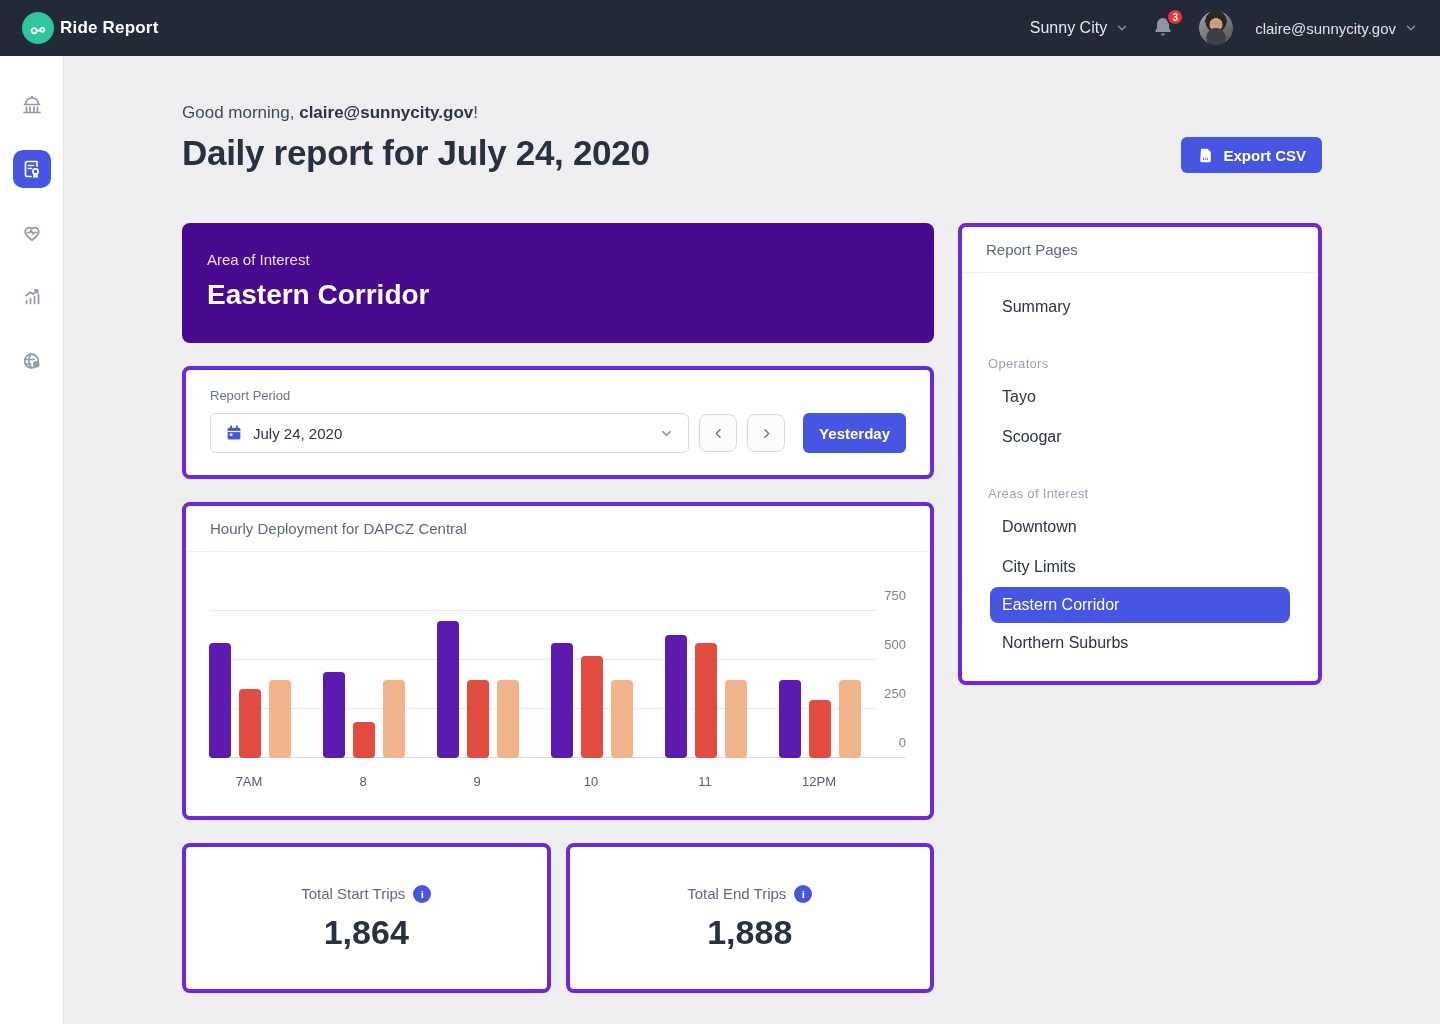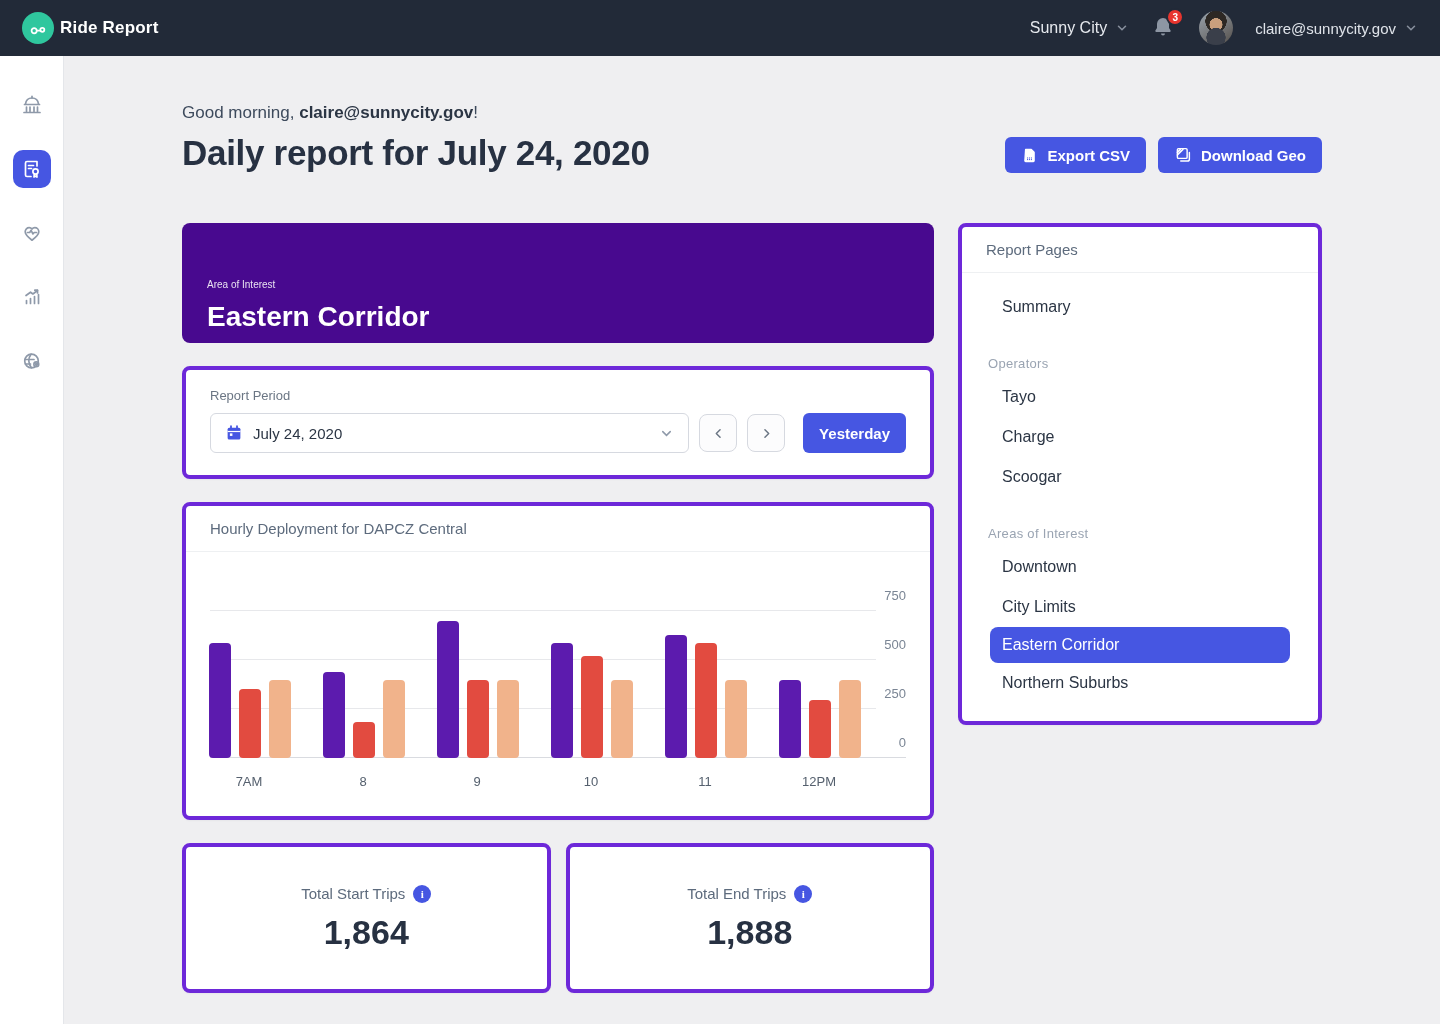--- a/index.html
+++ b/index.html
@@ -45,21 +45,21 @@
   .btn { display:flex; align-items:center; gap:9px; background:#4656e2; color:#fff; font-size:15px; font-weight:600;
          border:none; border-radius:6px; height:36px; padding:0 16px; cursor:pointer; font-family:inherit; }
 
   .cols { display:flex; gap:24px; align-items:flex-start; }
   .col-left { width:752px; }
   .col-right { width:364px; }
   .card { background:#fff; border:4px solid #6d28d9; border-radius:8px; box-shadow:0 1px 2px rgba(16,24,40,.04); }
 
   
   .banner { background:#48098f; border-radius:8px; height:120px; padding:28px 25px; color:#fff; }
-  .banner-label { font-size:10px; color:rgba(255,255,255,.88);margin-top:28px; }
+  .banner-label { font-size:15px; color:rgba(255,255,255,.88); }
   .banner-title { font-size:28px; font-weight:bold; margin-top:11px; }
 
   
   .rp-card { margin-top:23px; padding:18px 24px 22px; }
   .rp-label { font-size:13px; color:#6b7684; }
   .rp-row { display:flex; gap:10px; margin-top:10px; align-items:center; }
   .date-select { flex:1; height:40px; border:1px solid #d6d9e0; border-radius:6px; display:flex; align-items:center;
                  padding:0 14px; gap:10px; font-size:15px; color:#2b3544; cursor:pointer; background:#fff; max-width:527px; }
   .date-select .spacer { flex:1; }
   .sq-btn { width:38px; height:38px; border:1px solid #d6d9e0; border-radius:8px; background:#fcfcfd;
@@ -180,28 +180,20 @@
       <div class="greeting"><span>Good morning, </span><b>claire@sunnycity.gov</b><span>!</span></div>
       <h1 class="page-title">Daily report for July 24, 2020</h1>
     </div>
     <div class="head-actions">
       <button class="btn">
         <svg width="17" height="17" viewBox="0 0 24 24" fill="none" stroke="#ffffff" stroke-width="1.9" stroke-linejoin="round">
           <path d="M6.5 3.5h8l4 4v12a1 1 0 0 1-1 1h-11a1 1 0 0 1-1-1z" fill="#ffffff"></path>
           <path d="M8.5 15.5h7M8.5 17.8h7" stroke="#4656e2" stroke-width="1.4" stroke-dasharray="1.6 1.2"></path>
         </svg>
         <span>Export CSV</span>
-      </button>
-      <button class="btn">
-        <svg width="18" height="18" viewBox="0 0 24 24" fill="none" stroke="#ffffff" stroke-width="1.9" stroke-linecap="round" stroke-linejoin="round">
-          <rect x="4.5" y="3.5" width="13" height="13" rx="1.5"></rect>
-          <path d="M4.5 8.5l4-4M4.5 12l7.5-7.5"></path>
-          <path d="M20.5 8.5v9a2.5 2.5 0 0 1-2.5 2.5h-9"></path>
-        </svg>
-        <span>Download Geo</span>
       </button>
     </div>
   </div>
 
   <div class="cols">
 
     <div class="col-left">
 
       <section class="banner">
         <div class="banner-label">Area of Interest</div>
@@ -298,21 +290,20 @@
       </div>
     </div>
 
     <div class="col-right">
       <section class="card">
         <div class="rpages-head">Report Pages</div>
         <div class="rpages-body">
           <div class="rp-item">Summary</div>
           <div class="rp-section">Operators</div>
           <div class="rp-item">Tayo</div>
-          <div class="rp-item">Charge</div>
           <div class="rp-item">Scoogar</div>
           <div class="rp-section">Areas of Interest</div>
           <div class="rp-item">Downtown</div>
           <div class="rp-item">City Limits</div>
           <div class="rp-item selected">Eastern Corridor</div>
           <div class="rp-item">Northern Suburbs</div>
         </div>
       </section>
     </div>
   </div>

